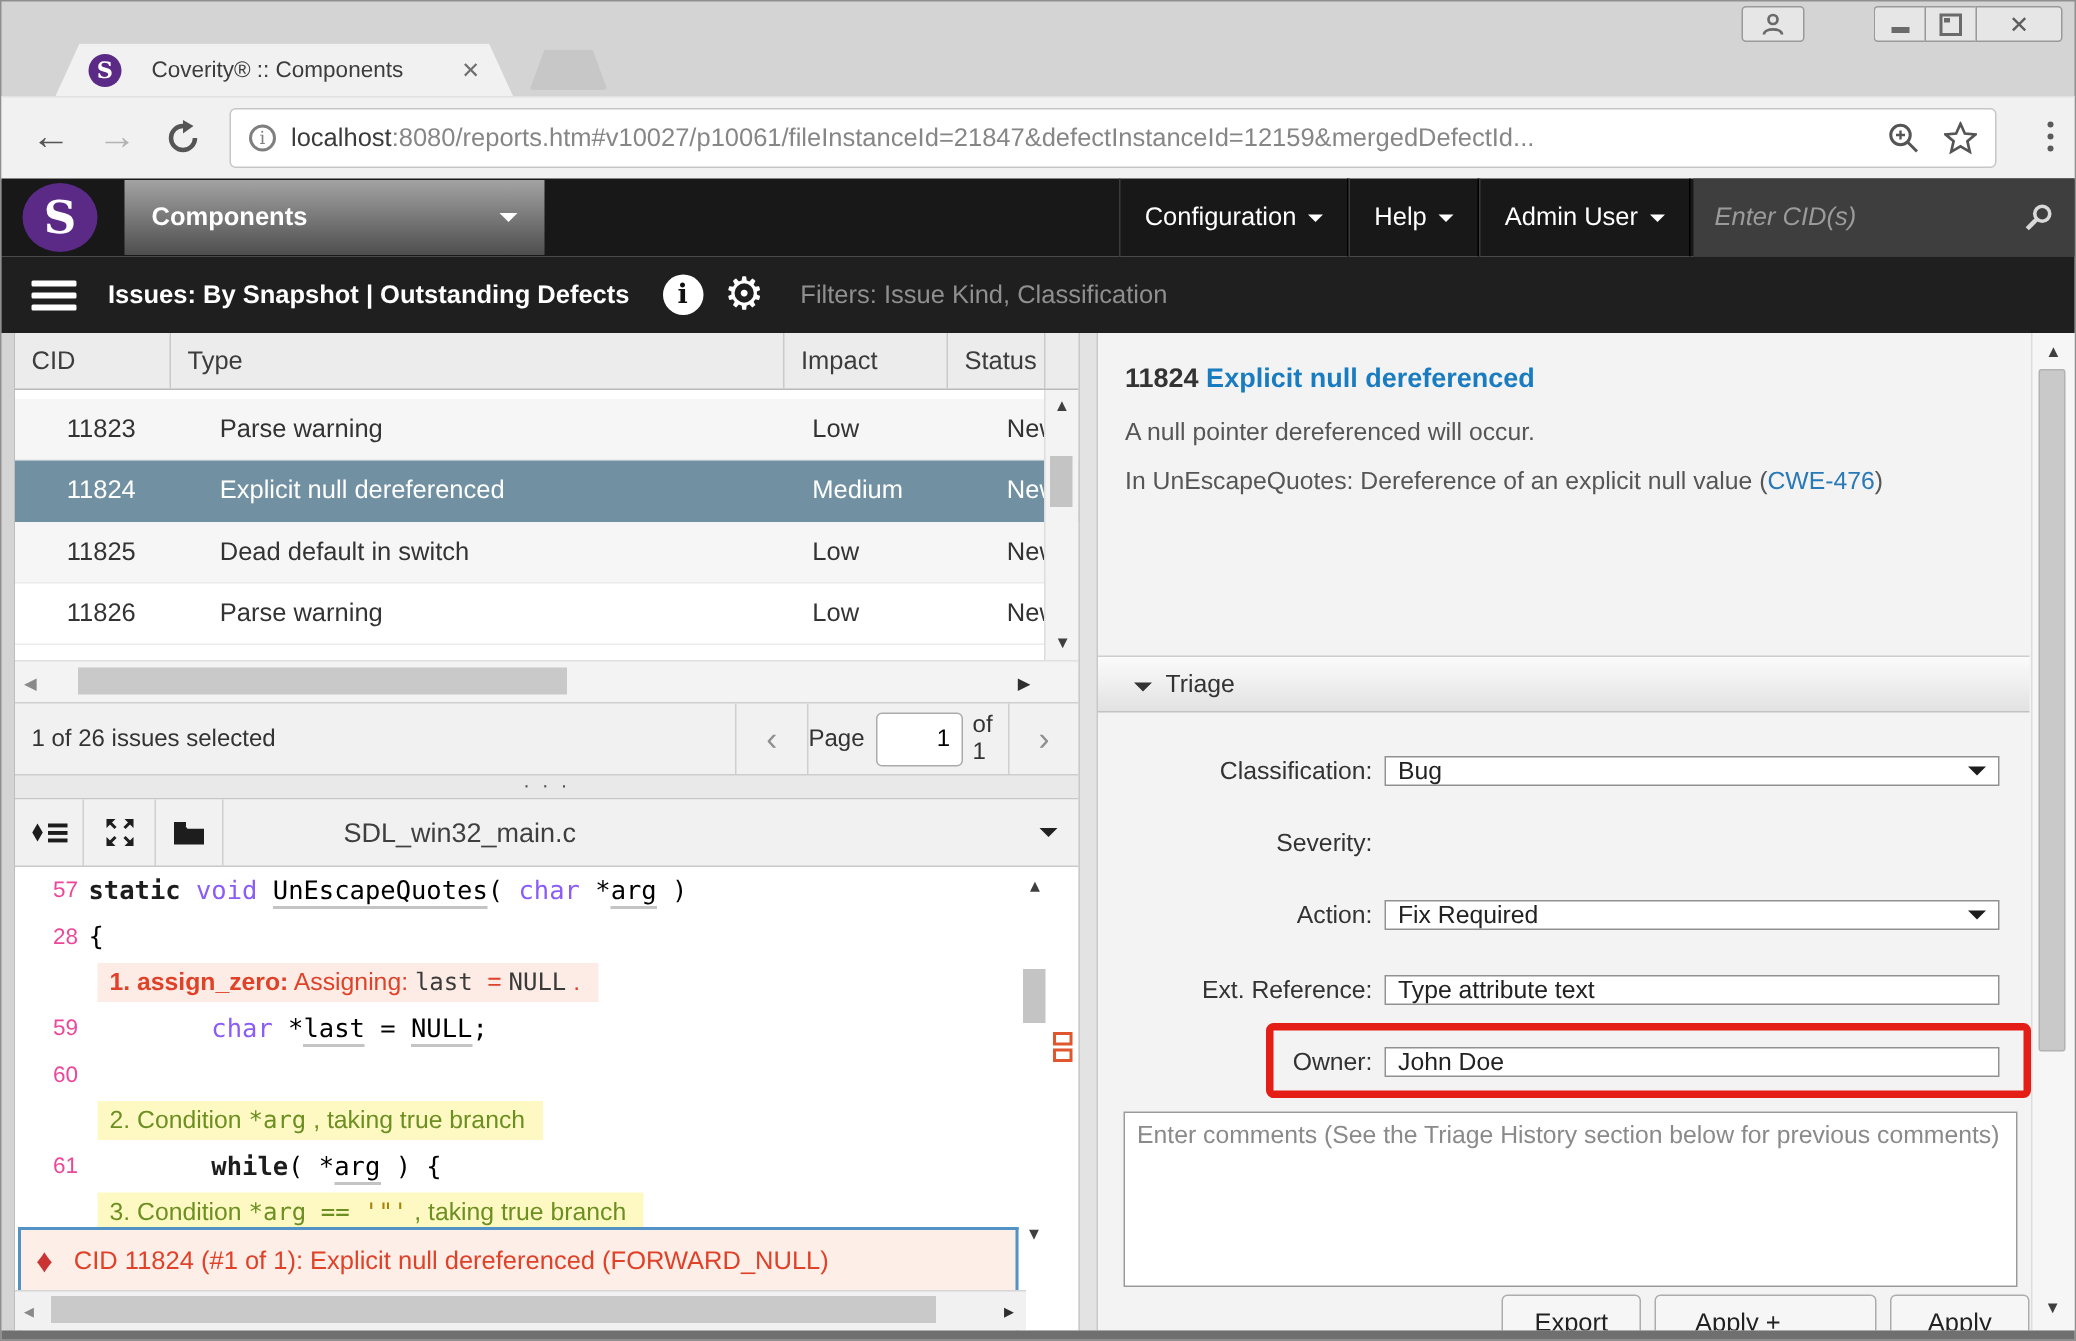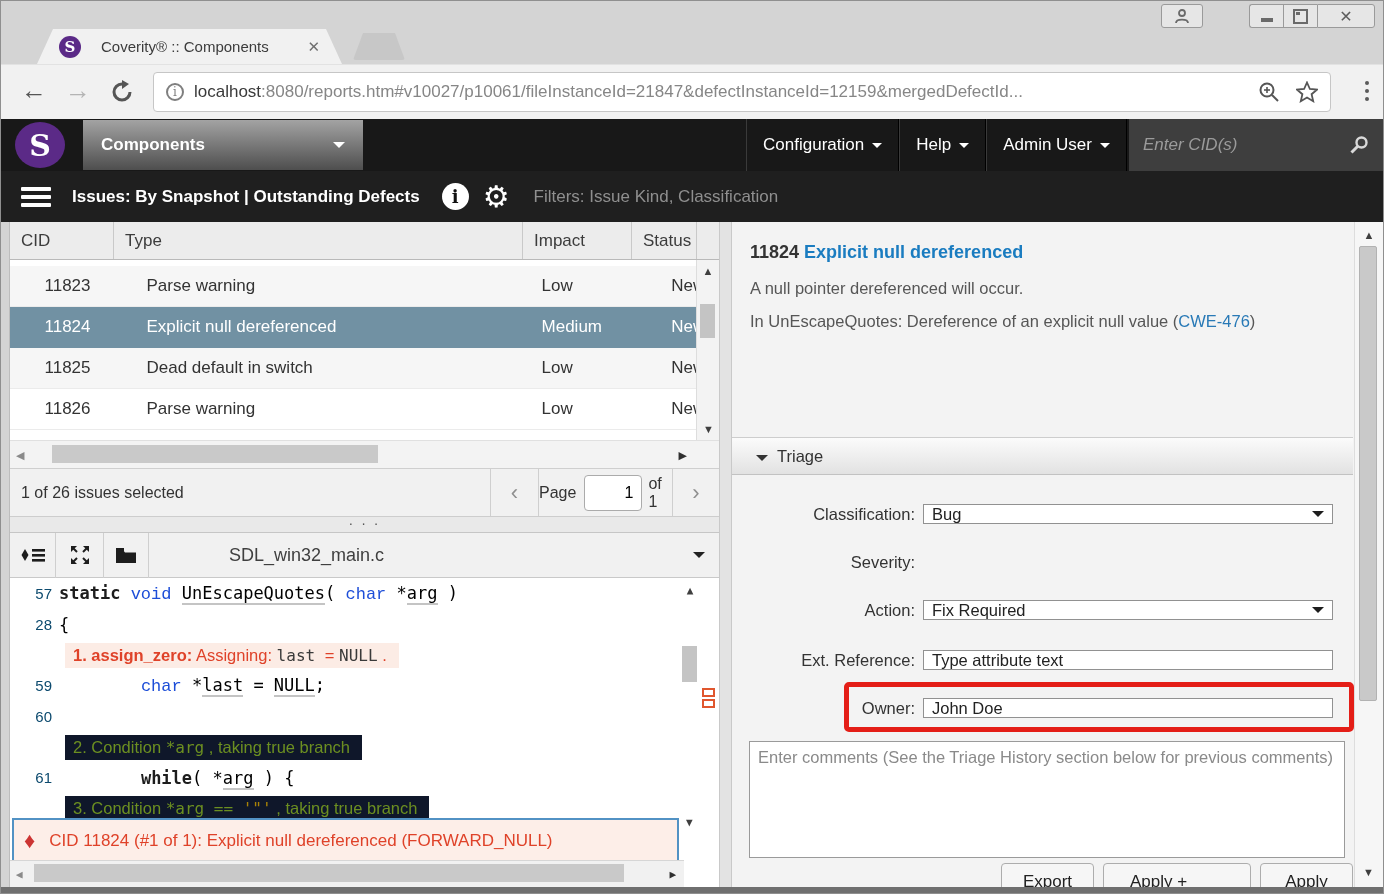--- a/index.html
+++ b/index.html
@@ -85,28 +85,28 @@
   .pageinput{width:58px;height:36px;border:1px solid #ababab;border-radius:4px;background:#fff;font-size:16px;text-align:right;padding-right:8px;box-sizing:border-box;font-family:"Liberation Sans",sans-serif;}
   .splitter{position:absolute;left:0;right:0;top:294px;height:17px;background:#e9e9e9;border-top:1px solid #cdcdcd;border-bottom:1px solid #c6c6c6;text-align:center;color:#555;font-size:14px;line-height:13px;letter-spacing:2px;box-sizing:border-box;}
 
   
   .codebar{position:absolute;left:0;right:0;top:311px;height:45px;background:#f1f1f1;border-bottom:1px solid #c9c9c9;display:flex;align-items:center;box-sizing:border-box;}
   .cbtn{width:46px;height:45px;display:flex;align-items:center;justify-content:center;border-right:1px solid #cfcfcf;box-sizing:border-box;color:#1d1d1d;}
   .fname{margin-left:80px;font-size:18px;color:#3f3f3f;flex:1;}
   .codebar .dcaret{width:0;height:0;border:6px solid transparent;border-top-color:#222;border-bottom-width:0;margin-right:14px;}
   .codearea{position:absolute;left:0;right:0;top:356px;bottom:0;background:#fff;overflow:hidden;font-family:"DejaVu Sans Mono",monospace;font-size:17px;}
   .cline{display:flex;height:31px;align-items:center;white-space:pre;}
-  .lnum{width:42px;text-align:right;color:#0c4a6e;font-size:15px;flex:0 0 42px;padding-right:7px;font-family:"Liberation Sans",sans-serif;}
-  .kw{color:#1d4ed8;font-family:Liberation Mono, monospace;}
+  .lnum{width:42px;text-align:right;color:#ec4899;font-size:15px;flex:0 0 42px;padding-right:7px;font-family:"Liberation Sans",sans-serif;}
+  .kw{color:#8b5cf6;}
   .kwb{font-weight:bold;color:#1d1d1d;}
   .u{border-bottom:2px solid #c4c4c4;}
   .evline{display:flex;height:30px;align-items:center;}
   .evband{margin-left:55px;padding:3px 12px 3px 8px;font-family:"Liberation Sans",sans-serif;font-size:16.5px;white-space:pre;}
   .ev-red .evband{background:#fcece5;color:#df4229;}
-  .ev-green .evband{background:#0f172a;color:#6c8f21;}
+  .ev-green .evband{background:#fef9c3;color:#6c8f21;}
   .redb{font-weight:bold;}
   .mono{font-family:"DejaVu Sans Mono",monospace;color:#3a3a3a;font-size:16px;}
   .gmono{font-family:"DejaVu Sans Mono",monospace;font-size:16px;}
   .str{font-family:"DejaVu Sans Mono",monospace;font-size:16px;color:#a98307;}
   .defectbox{position:absolute;left:2px;right:40px;top:240px;bottom:0;background:#fdeee8;border:2px solid #5292c4;border-bottom:none;padding:6px 10px;box-sizing:border-box;font-family:"Liberation Sans",sans-serif;font-size:17px;color:#df4229;}
   .defectbox .drow{display:flex;align-items:center;height:30px;white-space:pre;}
   .ddiamond{color:#cc3433;font-size:22px;margin-right:14px;}
   .code-vscroll{position:absolute;right:18px;top:0;width:22px;bottom:26px;}
   .code-vthumb{position:absolute;left:3px;width:15px;background:#c4c4c4;}
   .markers{position:absolute;right:0;top:0;width:17px;bottom:0;}

